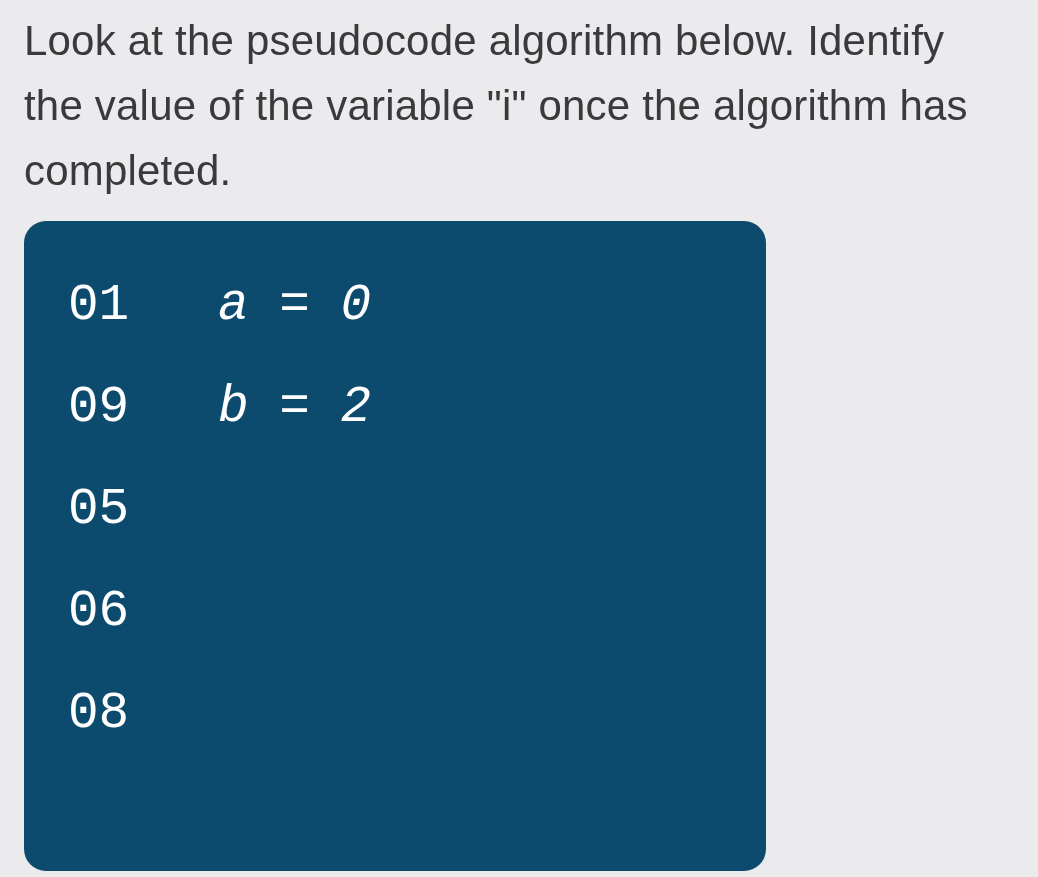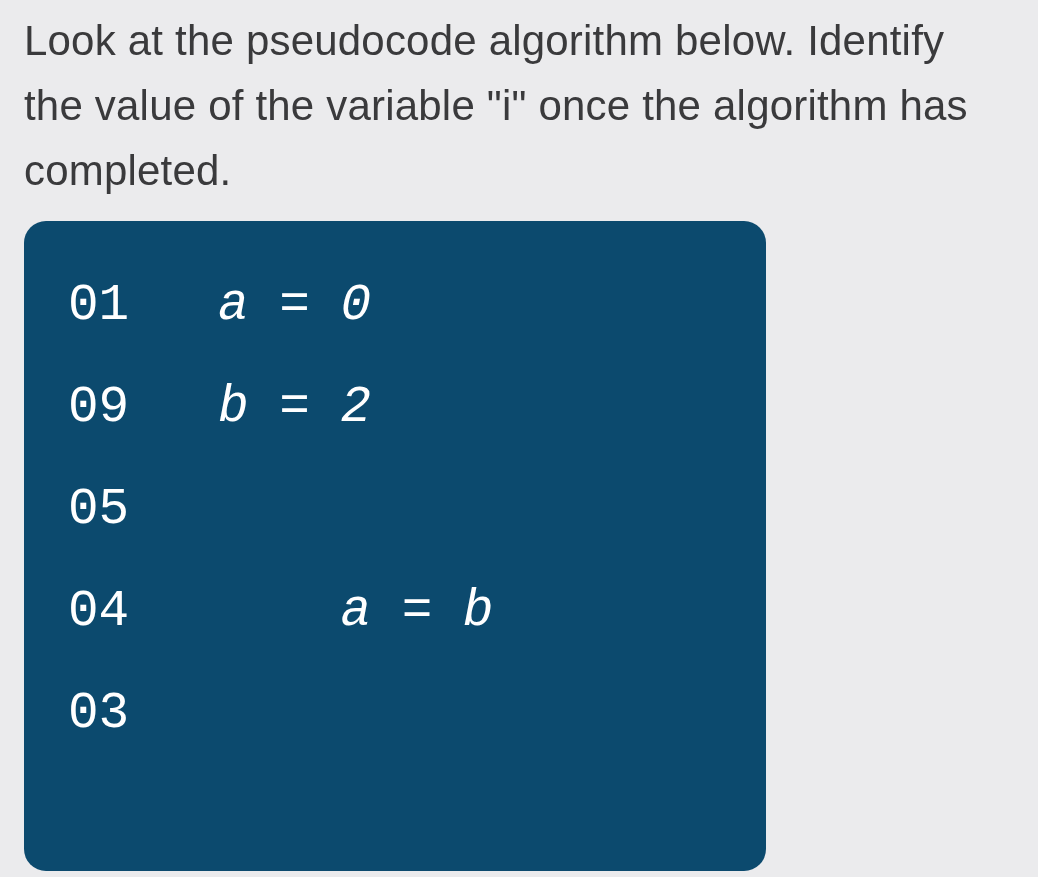--- a/index.html
+++ b/index.html
@@ -73,21 +73,20 @@
       <span class="code-text">b = 2</span>
     </div>
     <div class="code-line">
     </div>
     <div class="code-line">
     </div>
     <div class="code-line">
       <span class="line-num">05</span>
     </div>
     <div class="code-line">
-      <span class="line-num">04</span>
-      <span class="code-text">    a = b</span>
+      <span class="line-num">06</span>
     </div>
     <div class="code-line">
-      <span class="line-num">03</span>
+      <span class="line-num">08</span>
     </div>
   </div>
 
 </div>
 
 </body></html>

